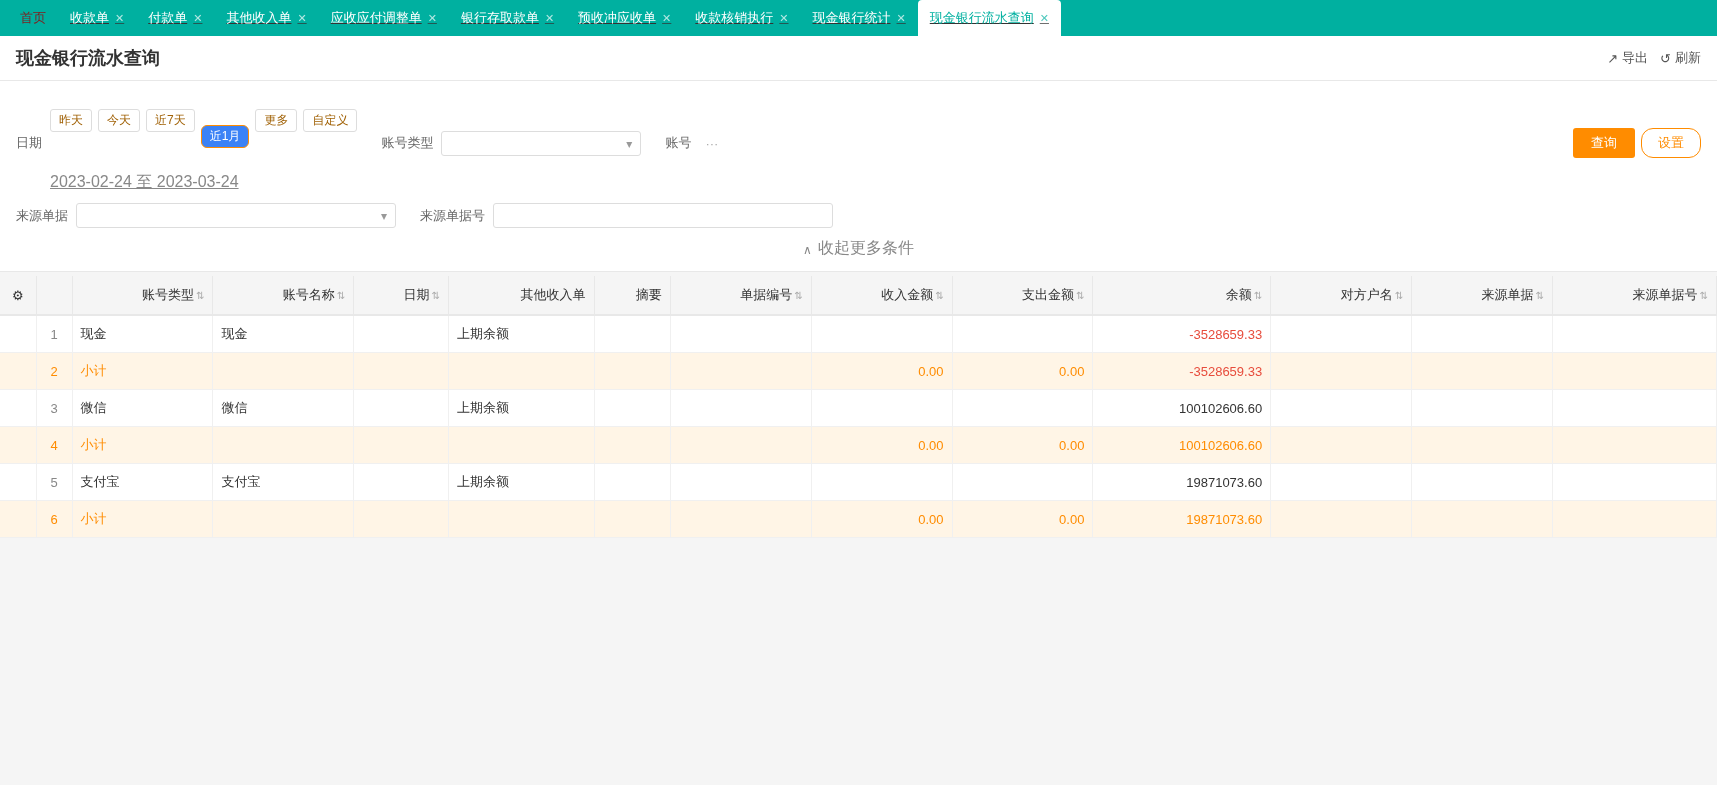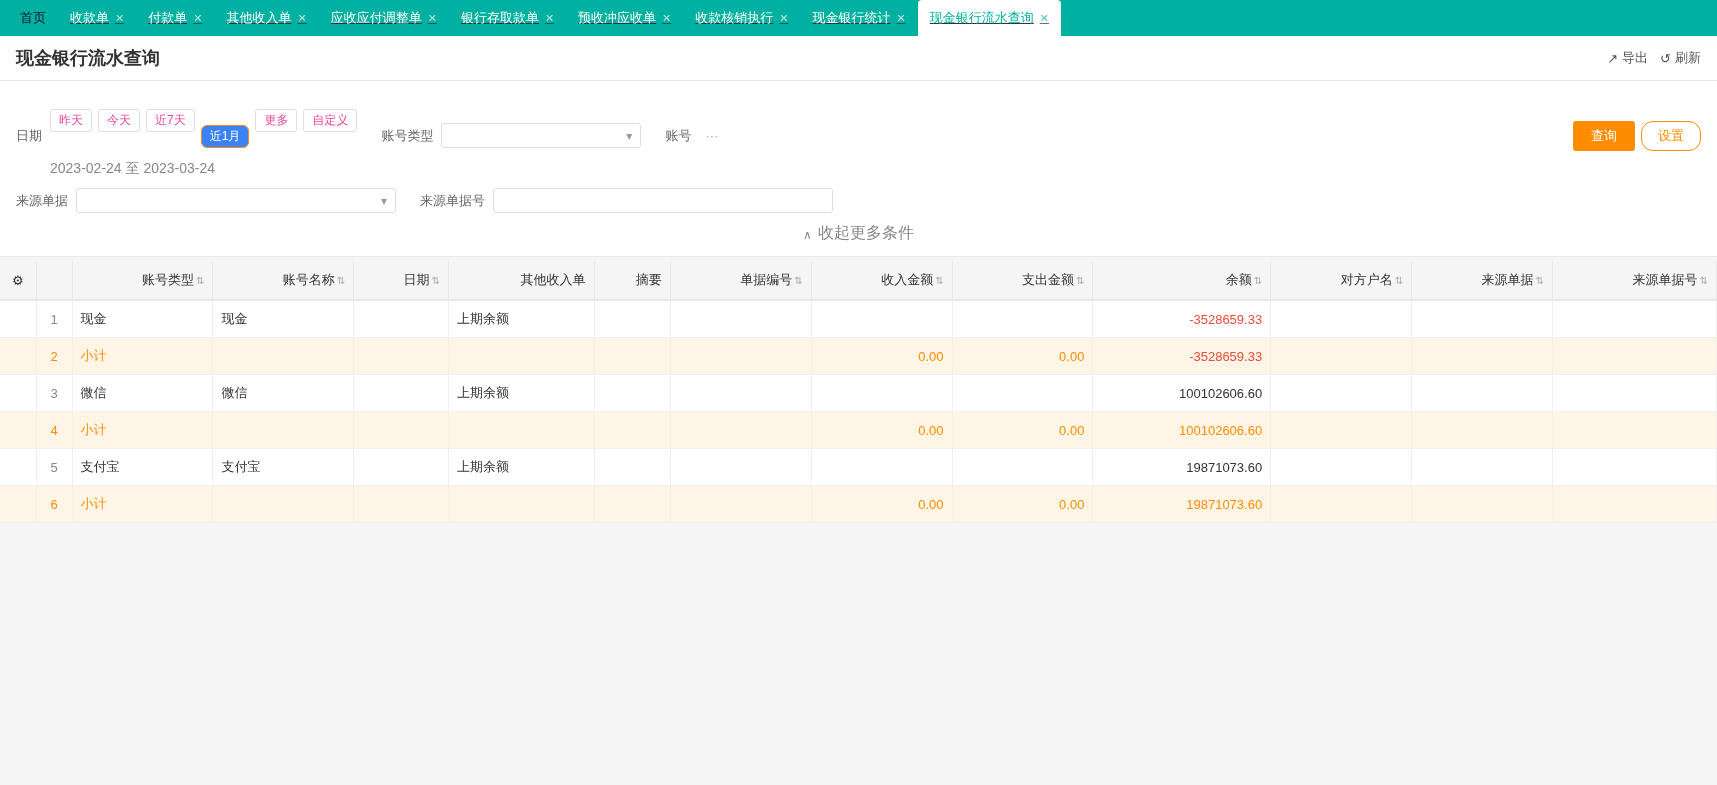--- a/index.html
+++ b/index.html
@@ -29,21 +29,21 @@
       background: #fff;
       color: #00b0a0;
       border-radius: 4px 4px 0 0;
     }
     .nav-item .close-x {
       margin-left: 6px;
       font-size: 11px;
       opacity: 0.7;
     }
     .nav-home {
-      color: #0f172a;
+      color: #7f1d1d;
       padding: 0 12px;
       height: 36px;
       display: flex;
       align-items: center;
       cursor: pointer;
       font-size: 13px;
     }
 
     
     .page-header {
@@ -102,33 +102,34 @@
       align-items: center;
       gap: 6px;
     }
     .date-btn {
       padding: 2px 8px;
       border: 1px solid #ddd;
       border-radius: 3px;
       cursor: pointer;
       font-size: 12px;
       background: #fff;
-      color: #ec4899;
+      color: #a16207;
     }
     .date-btn.active {
       background: #3b82f6;
       border-color: #ff8c00;
       color: #fff;
       border-radius: 6px;
       margin-top: 32px;
     }
     .date-range {
-      font-size: 14px;
+      font-size: 16px;
       color: #888;
-      margin-top: 8px;
+      margin-top: 20px;
+      text-decoration: underline;
     }
     .filter-select {
       display: flex;
       align-items: center;
       border: 1px solid #ddd;
       border-radius: 3px;
       padding: 4px 8px;
       min-width: 160px;
       cursor: pointer;
       background: #fff;

